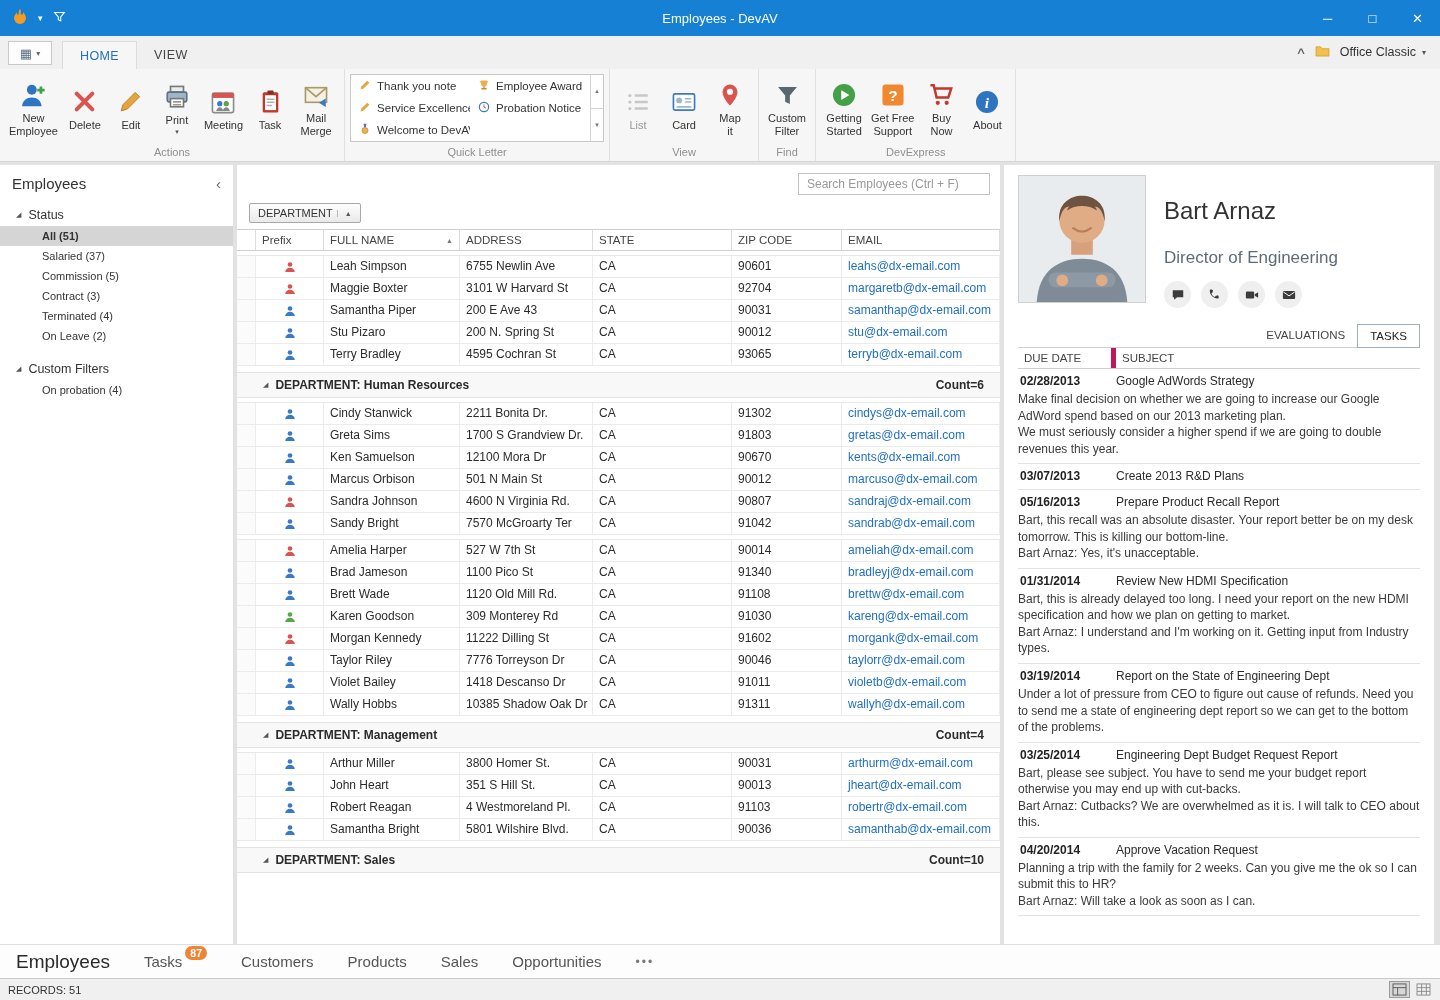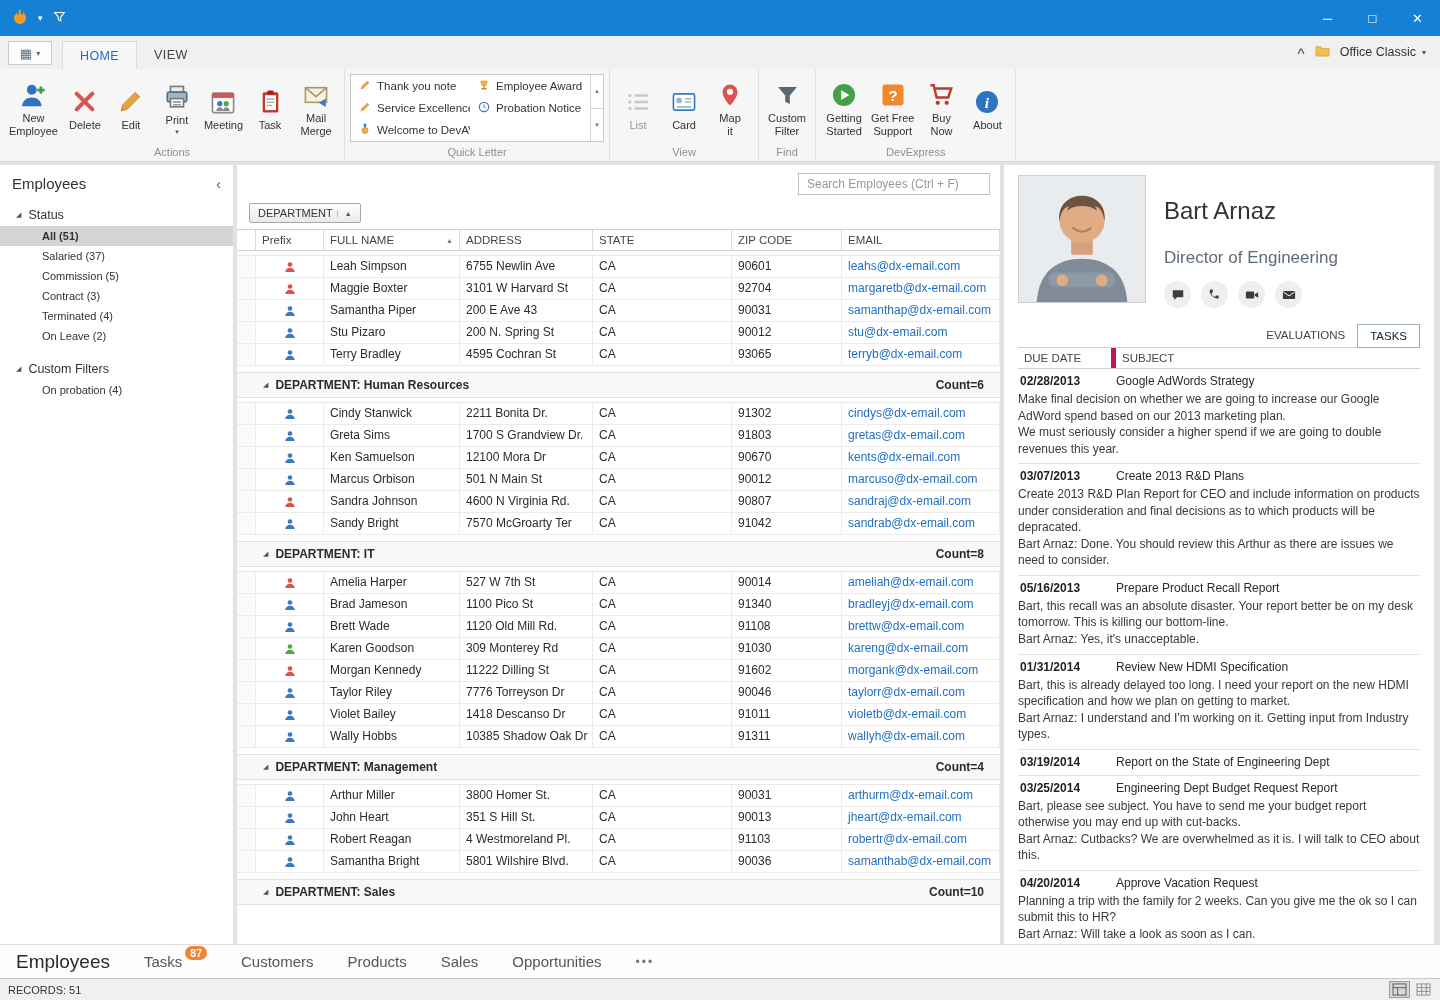--- a/index.html
+++ b/index.html
@@ -127,20 +127,21 @@
   <div class="titlebar">
     <div class="tb-left">
       <span><svg width="16" height="16" viewBox="0 0 16 16">
             <path d="M8 1c2.2 3-1 4 2 6 1.8-1.8 1-3 1-3 1.8 2 3 3.8 3 6a6 6 0 1 1-12 0c0-2.8 2-4 3-6 0 0-.8 2 1.2 3C7.4 5 5.8 4 8 1z" fill="#f59b23"></path>
           </svg></span>
       <span class="tb-caret">▾</span>
       <span><svg width="13" height="13" viewBox="0 0 16 16">
             <path d="M2 3h12L9.5 8.5v5l-3-1.6v-3.4z" fill="none" stroke="#fff" stroke-width="1.3"></path>
           </svg></span>
     </div>
+    <div class="tb-title">Employees - DevAV</div>
     <div class="tb-controls">
       <div class="wbtn">─</div>
       <div class="wbtn">□</div>
       <div class="wbtn">✕</div>
     </div>
   </div>
 
   <div class="tabrow">
     <div class="appbtn">
       <span class="glyph">▦</span>
@@ -596,25 +597,20 @@
                 </div>
     <div class="cell c2 nm">Sandy Bright</div>
     <div class="cell c3 ad">7570 McGroarty Ter</div>
     <div class="cell c4 st">CA</div>
     <div class="cell c5 zp">91042</div>
     <div class="cell c6 em">sandrab@dx-email.com</div>
   </div>
             </div>
   </div>
           <div class="ggroup">
-    <div class="ghead">
-      <span class="gexp">◢</span>
-      <span class="gtitle">DEPARTMENT: IT</span>
-      <span class="gcount">Count=8</span>
-    </div>
     <div class="grows">
               <div class="grow">
     <div class="cell c0 ind"></div>
     <div class="cell c1 pre">
                   <svg width="12" height="12" viewBox="0 0 16 16">
                     <circle cx="8" cy="4.6" r="3.1" fill="#d9534f"></circle>
                     <path d="M1.6 14.8c.3-3.7 3-5.9 6.4-5.9s6.1 2.2 6.4 5.9z" fill="#d9534f"></path>
                   </svg>
                 </div>
     <div class="cell c2 nm">Amelia Harper</div>
@@ -858,22 +854,20 @@
       <span class="tsubj">Google AdWords Strategy</span>
     </div>
     <div class="tbody">Make final decision on whether we are going to increase our Google AdWord spend based on our 2013 marketing plan.
 We must seriously consider a higher spend if we are going to double revenues this year.</div>
   </div>
           <div class="task">
     <div class="trow">
       <span class="tdate">03/07/2013</span>
       <span class="tsubj">Create 2013 R&amp;D Plans</span>
     </div>
-    <div class="tbody">Create 2013 R&amp;D Plan Report for CEO and include information on products under consideration and final decisions as to which products will be depracated.
-Bart Arnaz: Done. You should review this Arthur as there are issues we need to consider.</div>
   </div>
           <div class="task">
     <div class="trow">
       <span class="tdate">05/16/2013</span>
       <span class="tsubj">Prepare Product Recall Report</span>
     </div>
     <div class="tbody">Bart, this recall was an absolute disaster. Your report better be on my desk tomorrow. This is killing our bottom-line.
 Bart Arnaz: Yes, it's unacceptable.</div>
   </div>
           <div class="task">
@@ -882,20 +876,21 @@
       <span class="tsubj">Review New HDMI Specification</span>
     </div>
     <div class="tbody">Bart, this is already delayed too long. I need your report on the new HDMI specification and how we plan on getting to market.
 Bart Arnaz: I understand and I'm working on it. Getting input from Industry types.</div>
   </div>
           <div class="task">
     <div class="trow">
       <span class="tdate">03/19/2014</span>
       <span class="tsubj">Report on the State of Engineering Dept</span>
     </div>
+    <div class="tbody">Under a lot of pressure from CEO to figure out cause of refunds. Need you to send me a state of engineering dept report so we can get to the bottom of the problems.</div>
   </div>
           <div class="task">
     <div class="trow">
       <span class="tdate">03/25/2014</span>
       <span class="tsubj">Engineering Dept Budget Request Report</span>
     </div>
     <div class="tbody">Bart, please see subject. You have to send me your budget report otherwise you may end up with cut-backs.
 Bart Arnaz: Cutbacks? We are overwhelmed as it is. I will talk to CEO about this.</div>
   </div>
           <div class="task">

